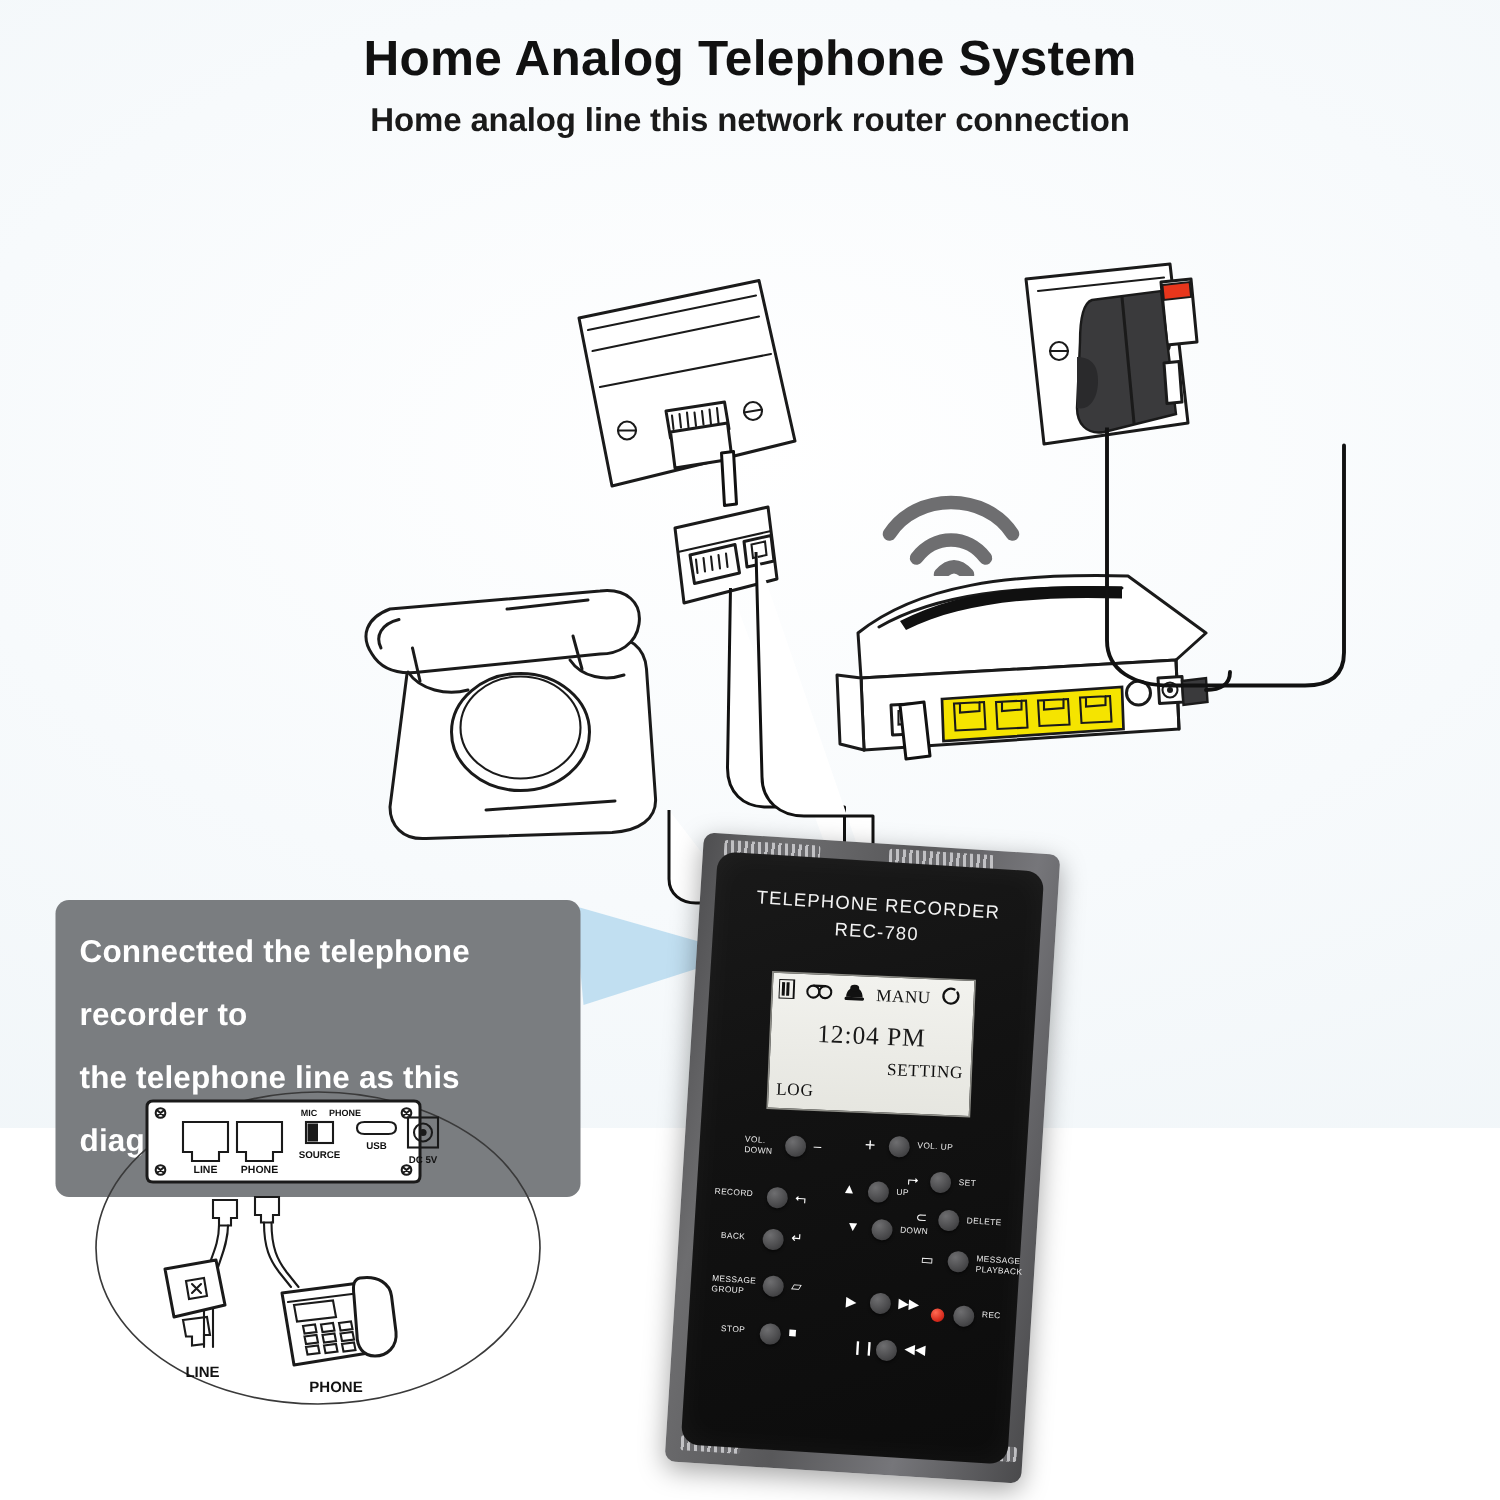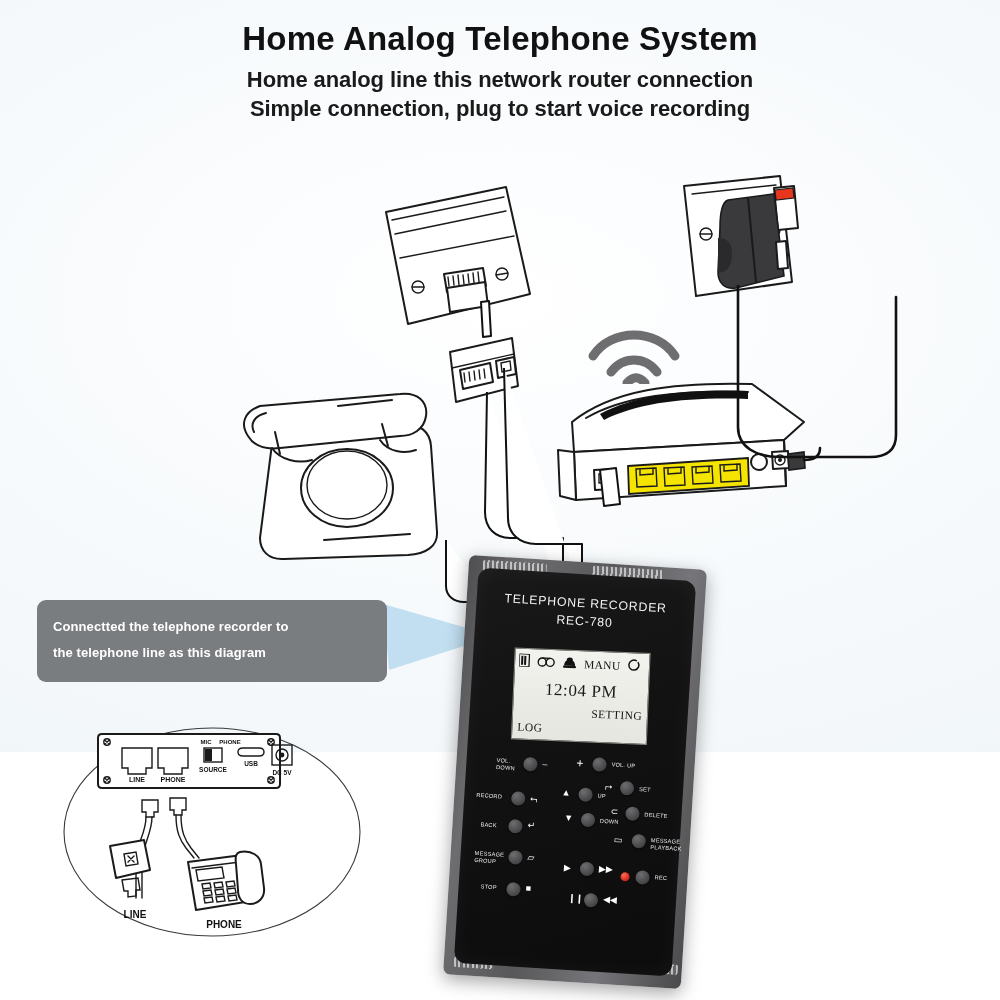--- a/index.html
+++ b/index.html
@@ -43,21 +43,21 @@
   .wifiarc{fill:none;stroke:#6e6e70;stroke-width:9;stroke-linecap:round;}
 
   
   #callout{
     left:37px;top:600px;width:350px;
     background:#7a7d80;border-radius:9px;
     padding:14px 16px 16px 16px;
     box-sizing:border-box;
   }
   #callout .cl{
-    color:#ffffff;font-size:13px;font-weight:bold;line-height:2.0;
+    color:#ffffff;font-size:21px;font-weight:bold;line-height:2.0;
     letter-spacing:.1px;
   }
   #callout-arrow{
     left:383px;top:596px;width:120px;height:78px;
   }
 
   
   #device{
     left:430px;top:552px;width:290px;height:440px;
     transform:rotate(3.6deg);transform-origin:50% 50%;
@@ -115,21 +115,20 @@
   #inset{left:62px;top:722px;width:300px;height:220px;}
 </style>
 </head>
 <body>
 
 <div id="stage">
 
   <div id="title-block" class="abs">
     <div id="main-title">Home Analog Telephone System</div>
     <div class="subtitle" style="margin-top:8px;">Home analog line this network router connection</div>
-    <div class="subtitle">Simple connection, plug to start voice recording</div>
   </div>
 
   <div class="lineart" id="wall-jack" style="left:378px;top:182px;">
     <svg width="170" height="200" viewBox="0 0 170 200">
       <path class="ln" d="M8 30 L128 5 L152 112 L30 142 Z"></path>
       <path class="ln-thin" d="M14 38 L126 15"></path>
       <path class="ln-thin" d="M17 52 L128 29"></path>
       <path class="ln-thin" d="M22 76 L136 54"></path>
 
       <circle class="ln-thin" cx="40" cy="105" r="6"></circle>

